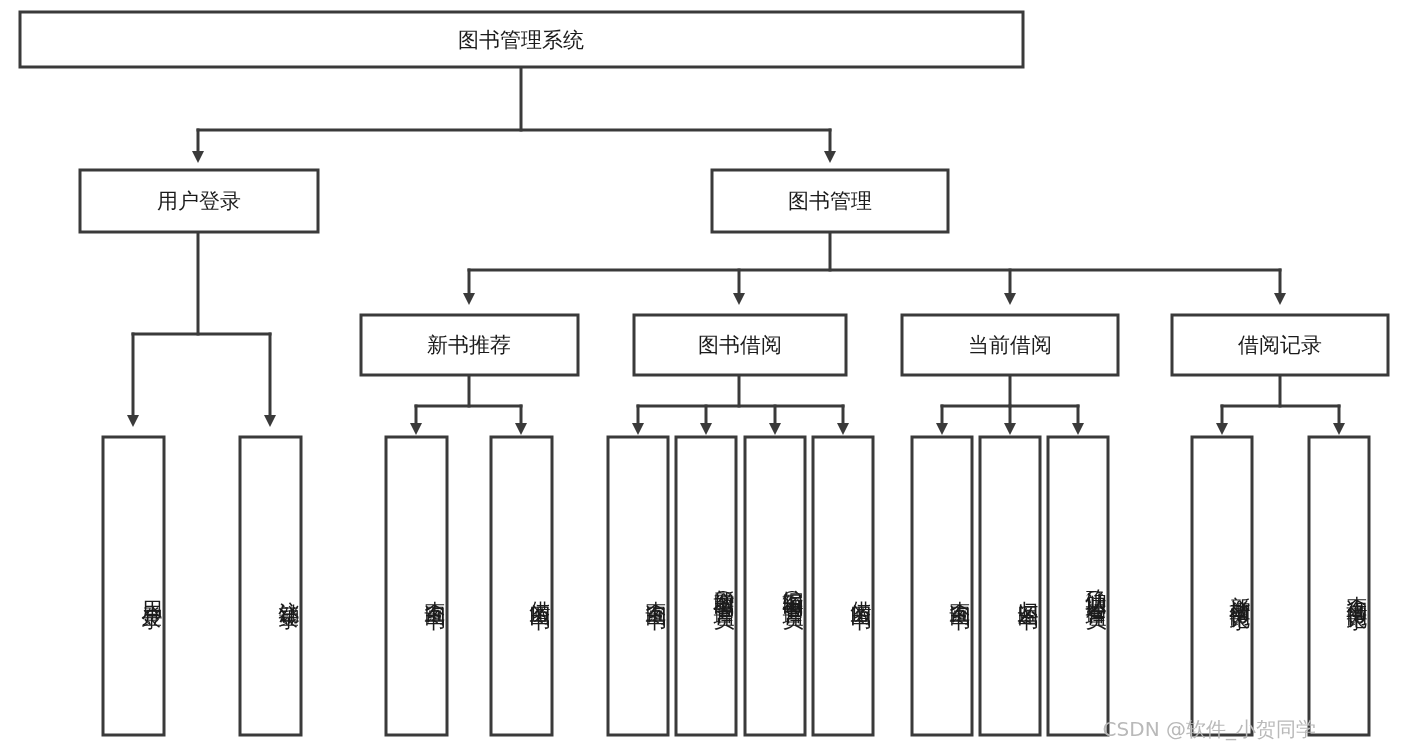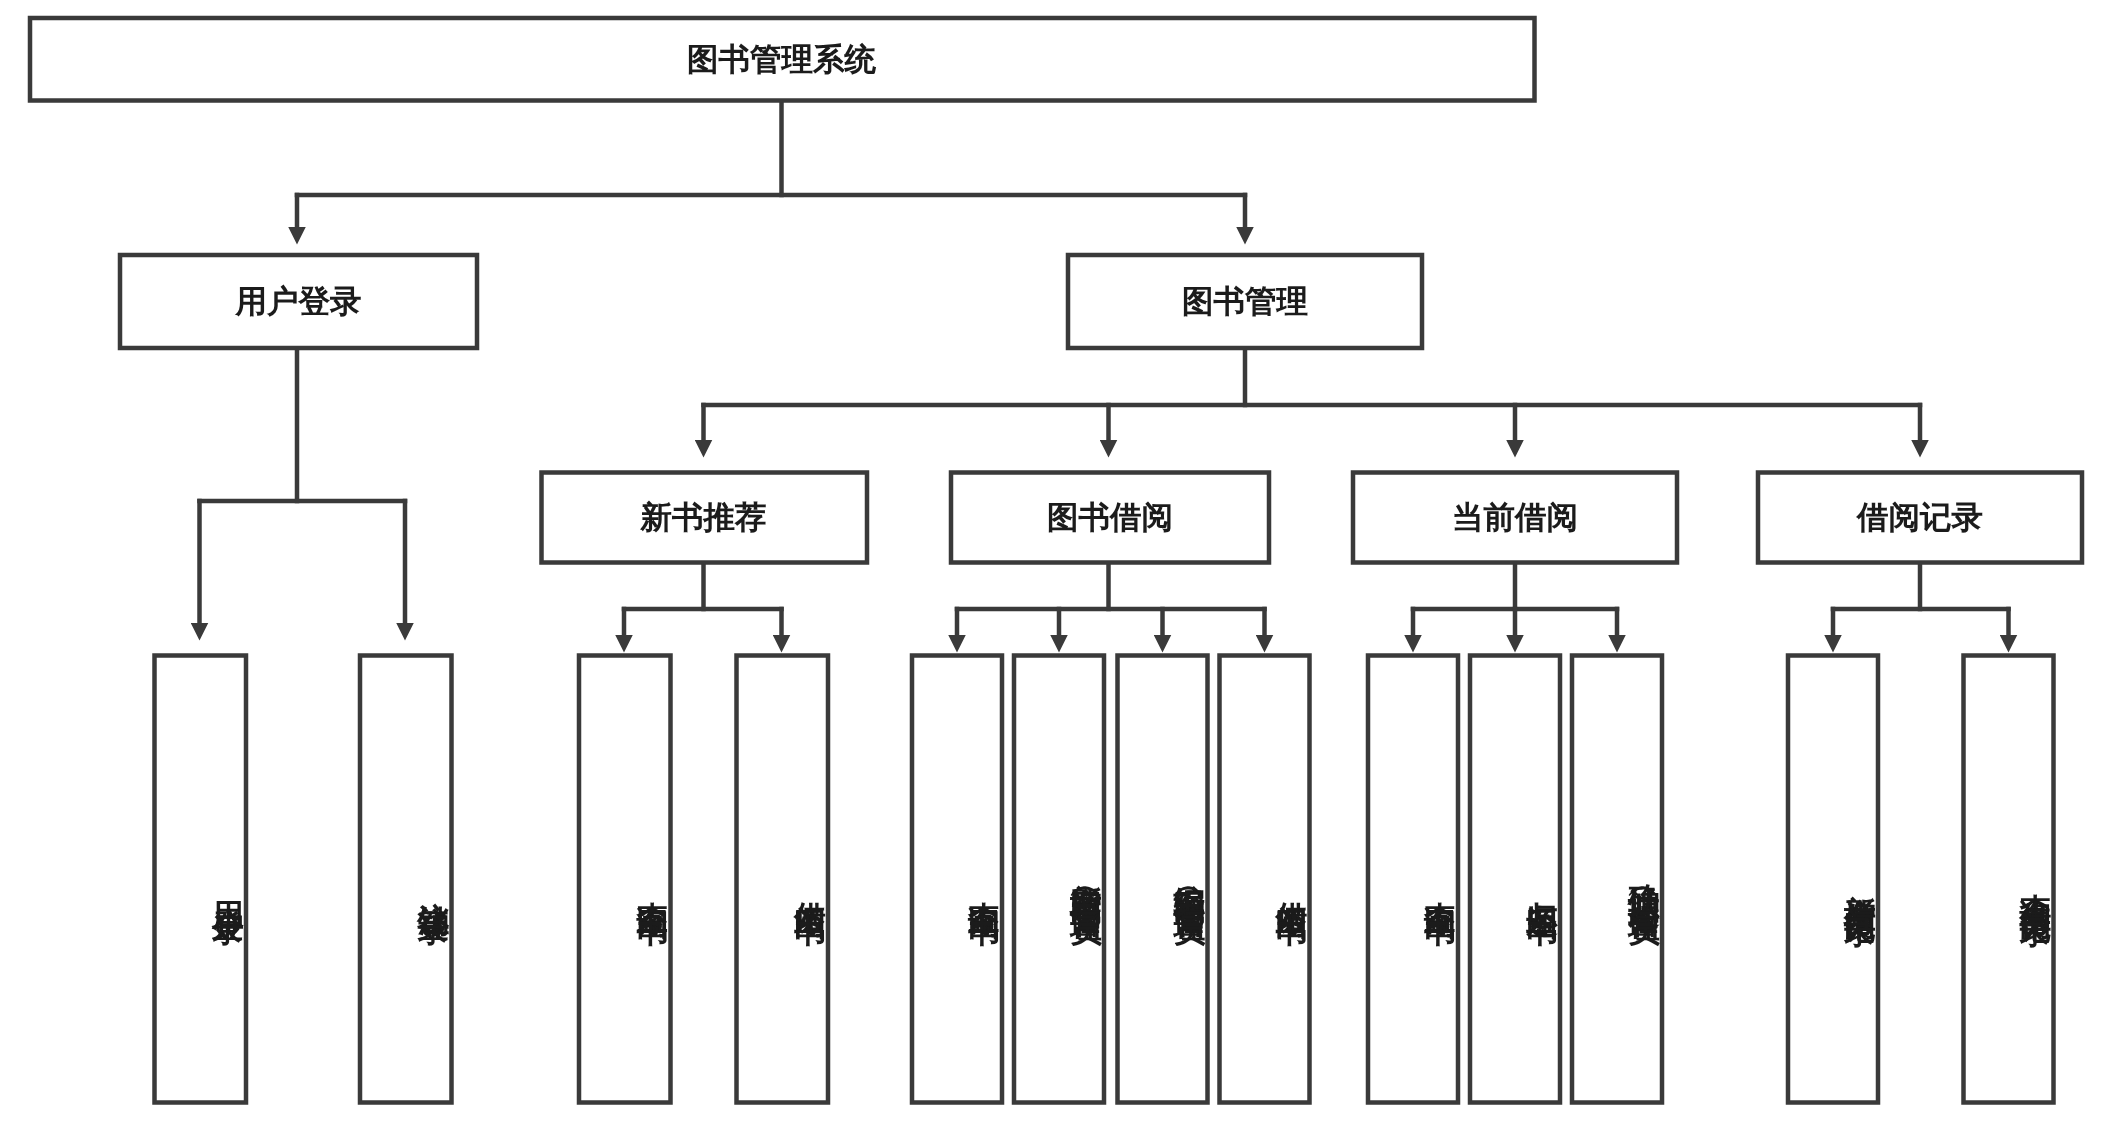--- a/index.html
+++ b/index.html
@@ -11,21 +11,20 @@
     width: 1405px;
     height: 747px;
     overflow: hidden;
     font-family: "DejaVu Sans", "Liberation Sans", sans-serif;
   }
   #diagram-root {
     position: relative;
     width: 1324px;
     height: 747px;
     background: #ffffff;
-    font-weight: bold;
   }
   svg#tree-svg {
     position: absolute;
     left: 0;
     top: 0;
     width: 1405px;
     height: 747px;
   }
   .node-box {
     fill: #ffffff;
@@ -207,14 +206,15 @@
   <div class="leaf-label" style="left:745px; top:443px; width:60px; height:285px;">编辑图书（管理员）</div>
   <div class="leaf-label" style="left:813px; top:455px; width:60px; height:270px;">借阅图书</div>
 
   <div class="leaf-label" style="left:912px; top:455px; width:60px; height:270px;">查询图书</div>
   <div class="leaf-label" style="left:980px; top:455px; width:60px; height:270px;">归还图书</div>
   <div class="leaf-label" style="left:1048px; top:443px; width:60px; height:285px;">确认归还（管理员）</div>
 
   <div class="leaf-label" style="left:1192px; top:448px; width:60px; height:280px;">新增借阅记录</div>
   <div class="leaf-label" style="left:1309px; top:448px; width:60px; height:280px;">查询借阅记录</div>
 
+  <div class="watermark">CSDN @软件_小贺同学</div>
 
 </div>
 
 </body></html>

